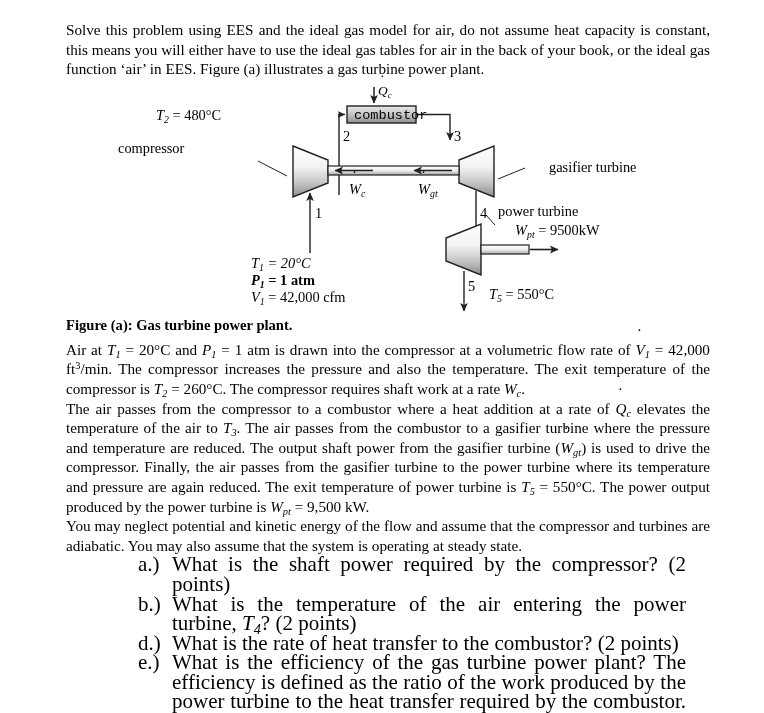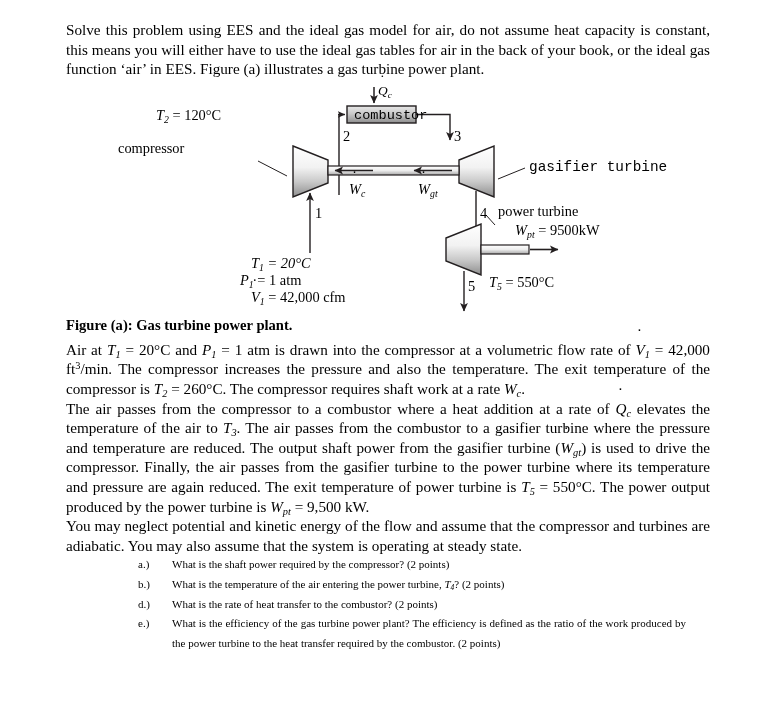--- a/index.html
+++ b/index.html
@@ -87,21 +87,21 @@
     margin: 2px 0 0 0;
   }
 
   
   ol.qlist {
     margin: 0;
     padding: 0;
     list-style: none;
   }
   ol.qlist li {
-    font-size: 11px;
+    font-size: 21px;
     line-height: 19.6px;
     padding-left: 34px;
     text-indent: -34px;
     margin-left: 72px;
     margin-right: 24px;
     text-align: justify;
   }
   ol.qlist li .marker {
     display: inline-block;
     width: 34px;
@@ -204,26 +204,26 @@
     </svg>
 
     <div class="fig-label" style="left:312px; top:1px;">
       <span class="dotvar">Q</span><sub class="it">c</sub>
     </div>
 
     <div class="fig-label" style="left:288px; top:26px; font-size:13.6px;font-family:Liberation Mono, monospace;">combustor</div>
 
     <div class="fig-label big" style="left:90px; top:25px;">
       <span class="it">T</span><sub class="it">2</sub>
-      <span>= 120°C</span>
+      <span>= 480°C</span>
     </div>
 
     <div class="fig-label big" style="left:52px; top:58px;">compressor</div>
 
-    <div class="fig-label big" style="left:463px; top:77px;font-family:Liberation Mono, monospace;">gasifier turbine</div>
+    <div class="fig-label big" style="left:483px; top:77px;">gasifier turbine</div>
 
     <div class="fig-label big" style="left:432px; top:121px;">power turbine</div>
 
     <div class="fig-label big" style="left:277px; top:46px;">2</div>
 
     <div class="fig-label big" style="left:388px; top:46px;">3</div>
 
     <div class="fig-label big" style="left:249px; top:123px;">1</div>
 
     <div class="fig-label big" style="left:414px; top:123px;">4</div>
@@ -241,31 +241,31 @@
     <div class="fig-label big" style="left:449px; top:140px;">
       <span class="dotvar">W</span><sub class="it">pt</sub>
       <span>= 9500kW</span>
     </div>
 
     <div class="fig-label big" style="left:185px; top:173px;">
       <span class="it">T</span><sub class="it">1</sub>
       <span class="it">= 20°C</span>
     </div>
 
-    <div class="fig-label big" style="left:174px; top:190px;">
+    <div class="fig-label big" style="left:185px; top:190px;font-weight:bold;">
       <span class="it">P</span><sub class="it">1</sub>
       <span>= 1 atm</span>
     </div>
 
     <div class="fig-label big" style="left:185px; top:207px;">
       <span class="dotvar">V</span><sub class="it">1</sub>
       <span>= 42,000 cfm</span>
     </div>
 
-    <div class="fig-label big" style="left:423px; top:192px;">
+    <div class="fig-label big" style="left:423px; top:204px;">
       <span class="it">T</span><sub class="it">5</sub>
       <span>= 550°C</span>
     </div>
   </div>
 
   <p class="caption">Figure (a): Gas turbine power plant.</p>
 
   <div class="spacer-sm"></div>
 
   <p class="body-text">

